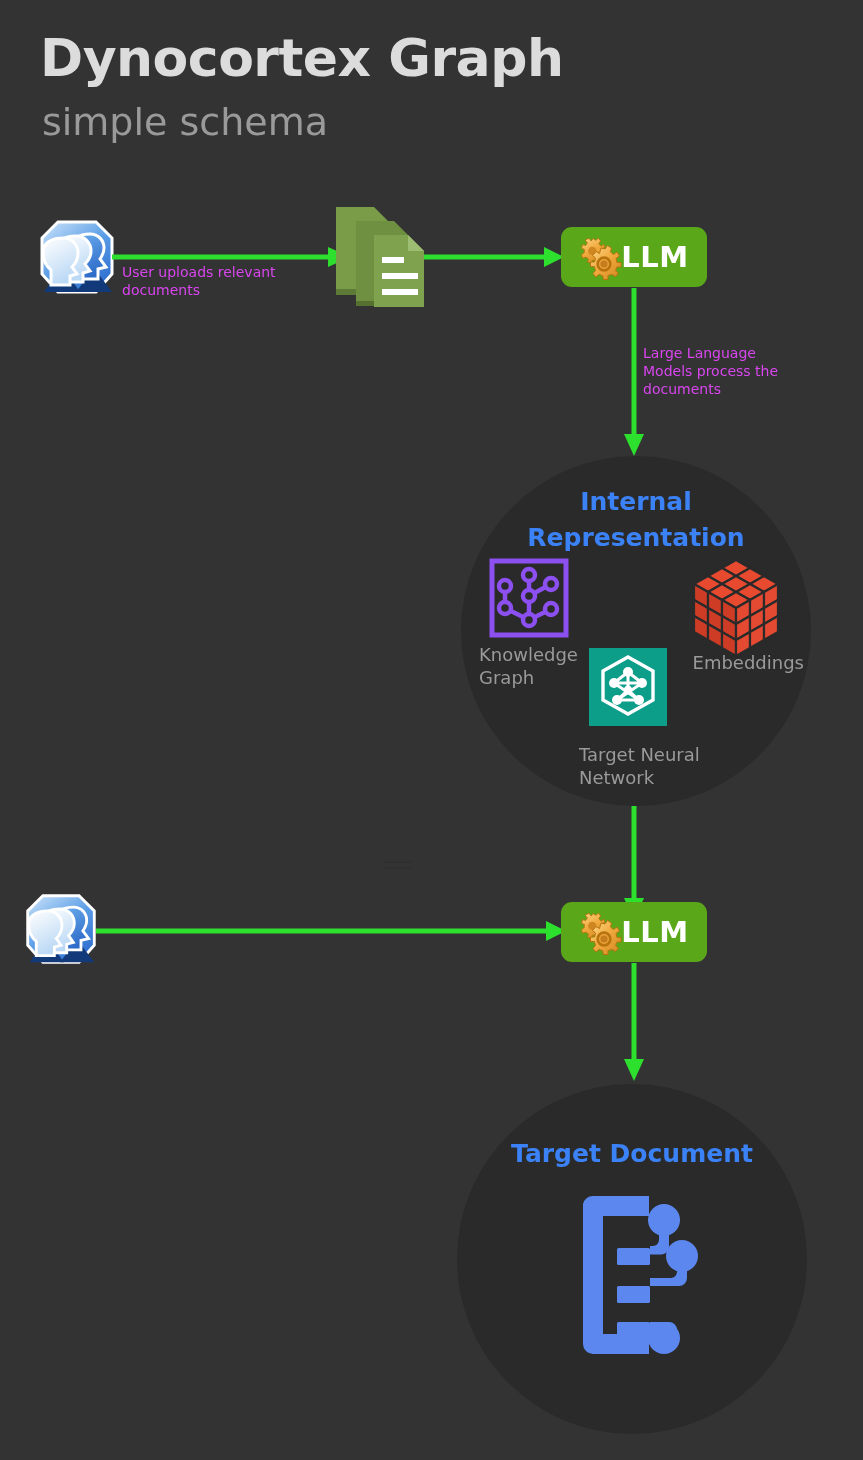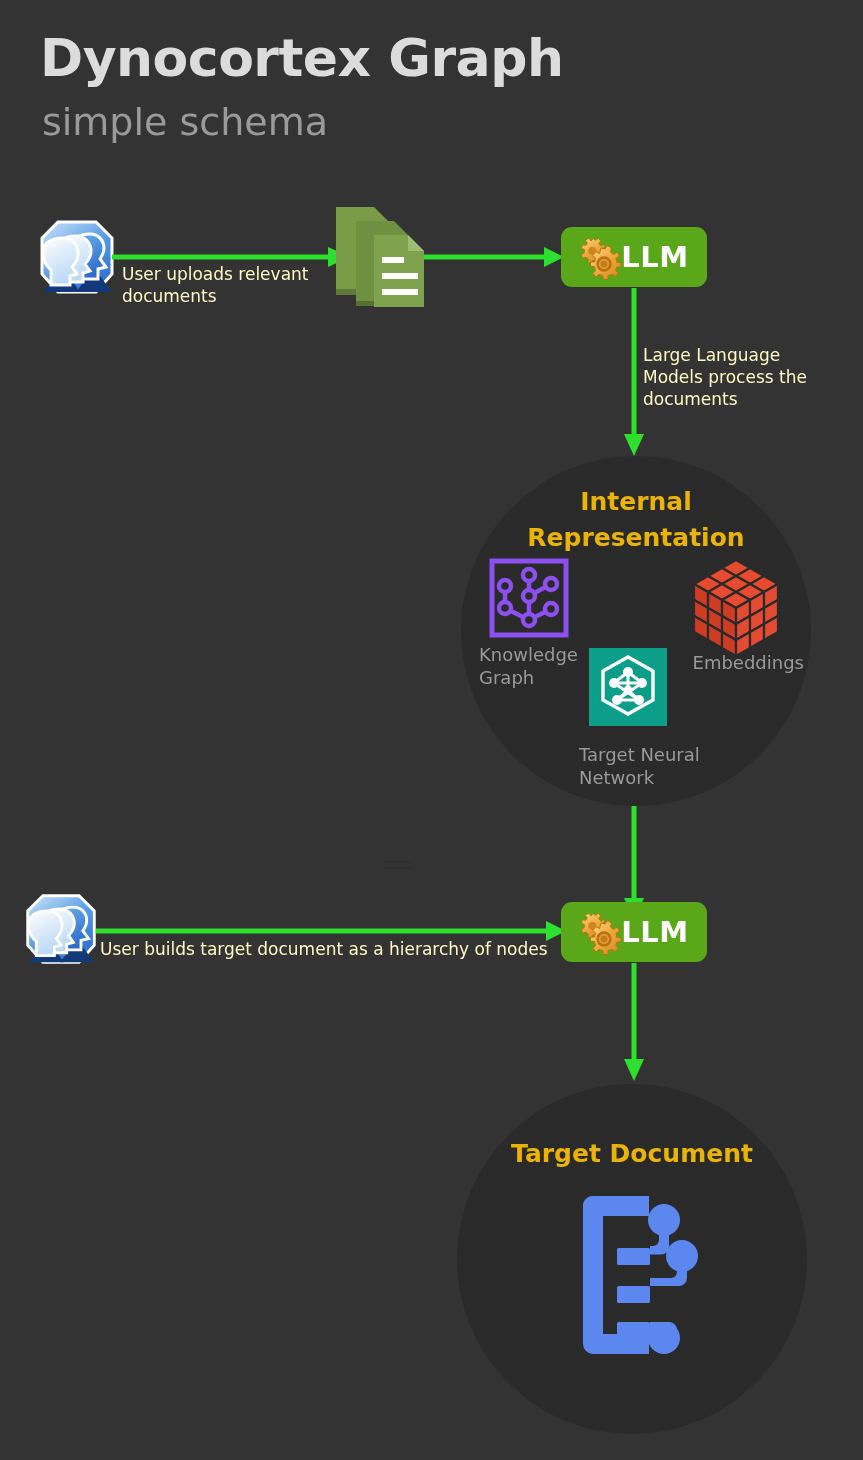--- a/index.html
+++ b/index.html
@@ -24,37 +24,37 @@
     font-size:38px;color:#9a9a9a;white-space:nowrap;
   }
 
   
   .big-circle{
     border-radius:50%;
     background:#2a2a2a;
   }
   .circle-title{
     position:absolute;left:0;right:0;
-    text-align:center;color:#eab308;
+    text-align:center;color:#3b82f6;
     font-size:25px;font-weight:bold;line-height:1.45;
   }
 
   
   .llm-box{
     width:146px;height:60px;border-radius:11px;
     background:#5aa81a;
     display:flex;align-items:center;justify-content:center;gap:4px;
   }
   .llm-label{
     color:#ffffff;font-size:29px;font-weight:bold;letter-spacing:.5px;
   }
 
   
   .edge-label{
-    color:#fef9c3;font-size:17px;line-height:1.30;
+    color:#d946ef;font-size:14px;line-height:1.30;
   }
 
   
   .icon-caption{
     color:#9a9a9a;font-size:18px;line-height:1.25;
   }
 
   
   svg{display:block;overflow:visible;}
   .faint{position:absolute;background:#2f2f2f;}
@@ -305,21 +305,20 @@
       <path d="M27 22 c9 0 15 7 15 15 c0 6 -3 11 -6 14 l5 7 l-7 2 l0 9 l-19 0 l0 -15 c-5 -4 -8 -11 -8 -18 c0 -8 7 -14 20 -14 Z" fill="url(#ug2)" stroke="#ffffff" stroke-width="3"></path>
     </svg>
   </div>
 
   <div class="abs" style="left:96px;top:920px;width:470px;height:22px;">
     <svg width="470" height="22" viewBox="0 0 470 22">
       <line x1="0" y1="11" x2="450" y2="11" stroke="#2ee02e" stroke-width="5"></line>
       <polygon points="450,1 470,11 450,21" fill="#2ee02e"></polygon>
     </svg>
   </div>
-  <div class="abs edge-label" style="left:100px;top:938px;width:470px;white-space:nowrap;">User builds target document as a hierarchy of nodes</div>
 
   <div class="abs llm-box" style="left:561px;top:902px;">
     <span>
       <svg width="38" height="38" viewBox="0 0 38 38">
         <g transform="translate(11,10) rotate(18)">
           <path d="M0,-10 L3,-9 L5,-12 L8,-10 L7,-7 L10,-5 L12,-8 L14,-5 L11,-3 L12,0 L15,0 L15,4 L12,4 L11,7 L14,9 L12,12 L9,10 L6,11 L6,14 L2,14 L2,11 L-1,10 L-4,12 L-6,9 L-4,6 L-5,3 L-8,3 L-8,-1 L-5,-1 L-4,-4 L-7,-6 L-4,-9 L-1,-7 Z" fill="url(#gearg)" stroke="#b8730f" stroke-width="0.8"></path>
           <circle cx="3" cy="2" r="4" fill="#cf8520"></circle>
         </g>
         <g transform="translate(22,23)">
           <path d="M0,-13 L4,-12 L6.5,-15.5 L10.5,-13 L9.5,-9 L12.5,-6.5 L16,-9 L18.5,-5 L15,-2.5 L16,1.5 L20,1.5 L20,6 L16,6 L14.5,9.5 L17.5,12 L14.5,15.5 L11,13.5 L7,14.5 L7,18.5 L2.5,18.5 L1.5,14.5 L-2,13.5 L-5,16 L-8,12.5 L-5.5,9.5 L-6.5,5.5 L-10.5,5.5 L-10.5,1 L-6.5,1 L-5.5,-3 L-8.5,-5.5 L-5,-9.5 L-1.5,-7.5 Z" fill="url(#gearg)" stroke="#b8730f" stroke-width="1"></path>

